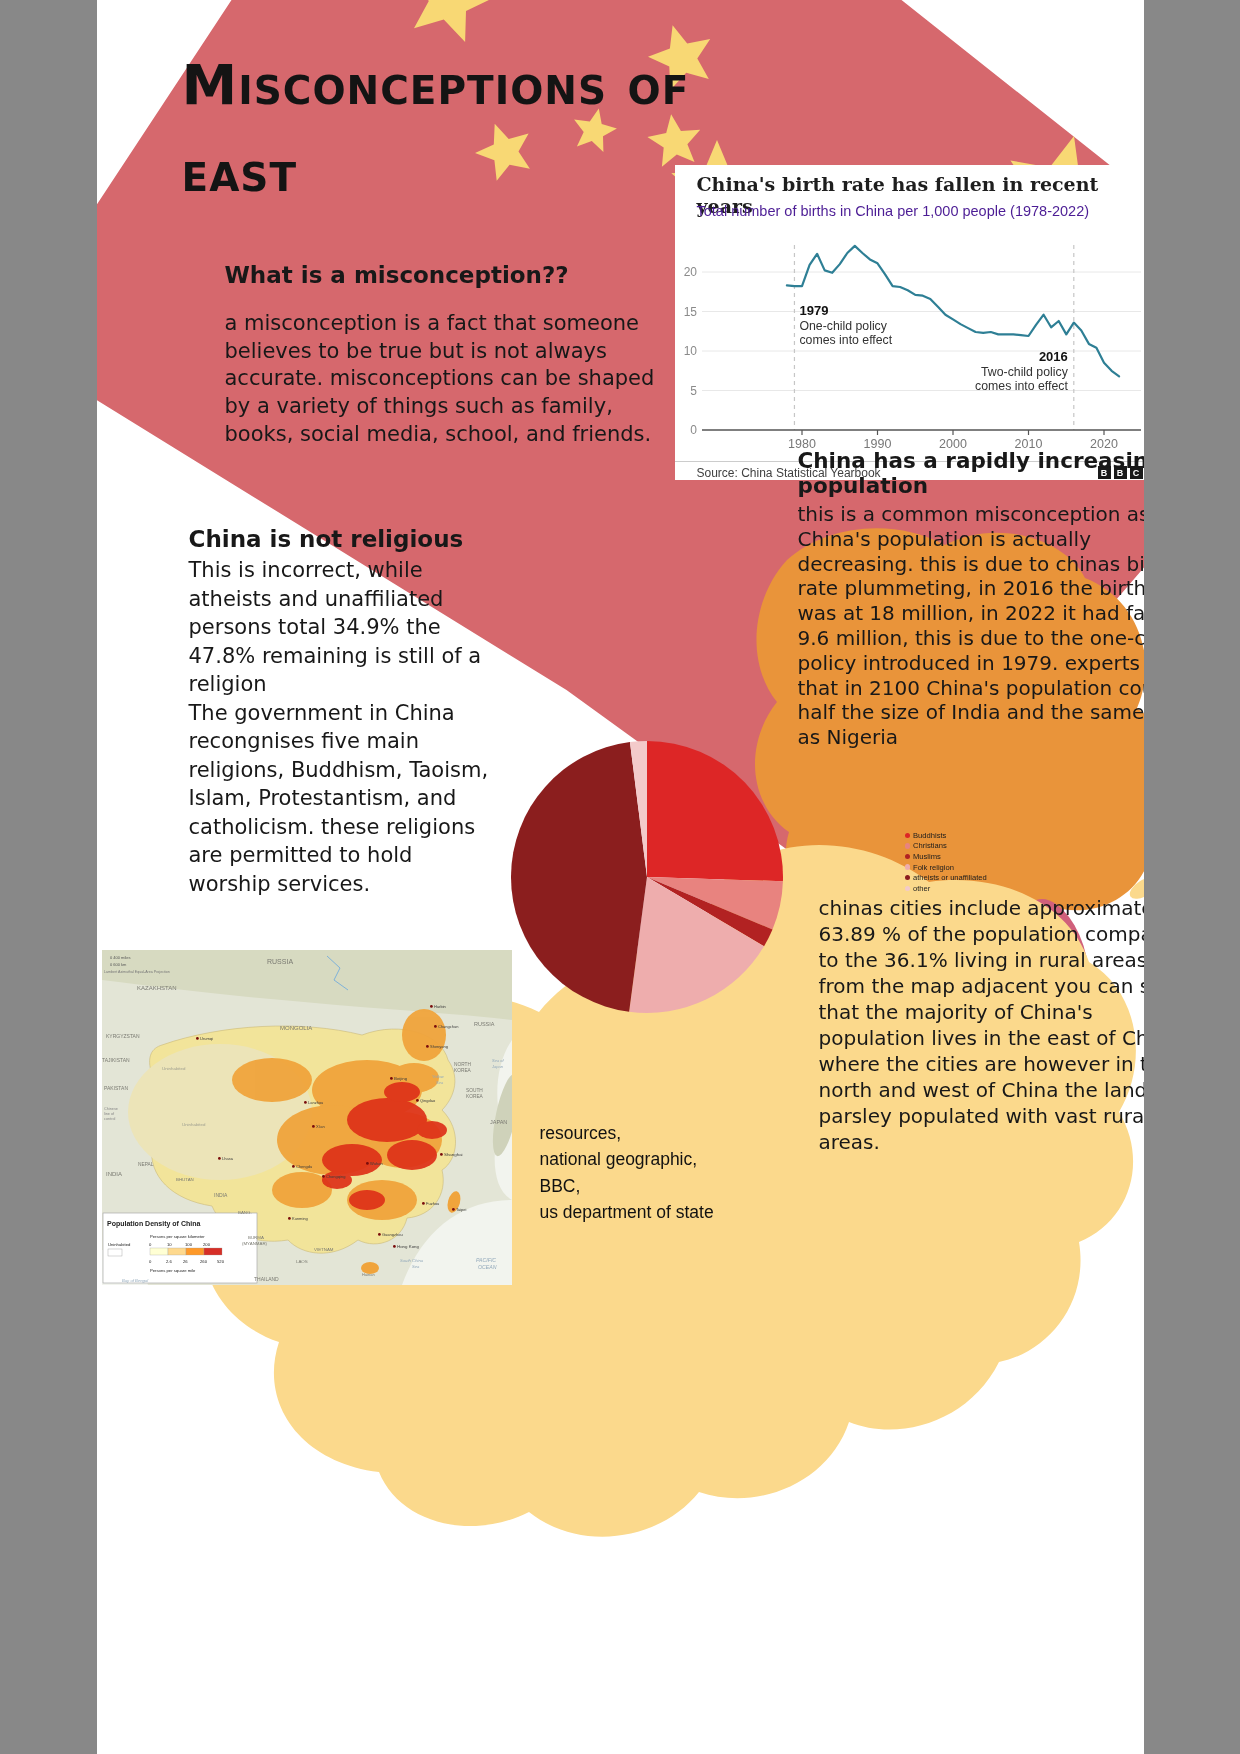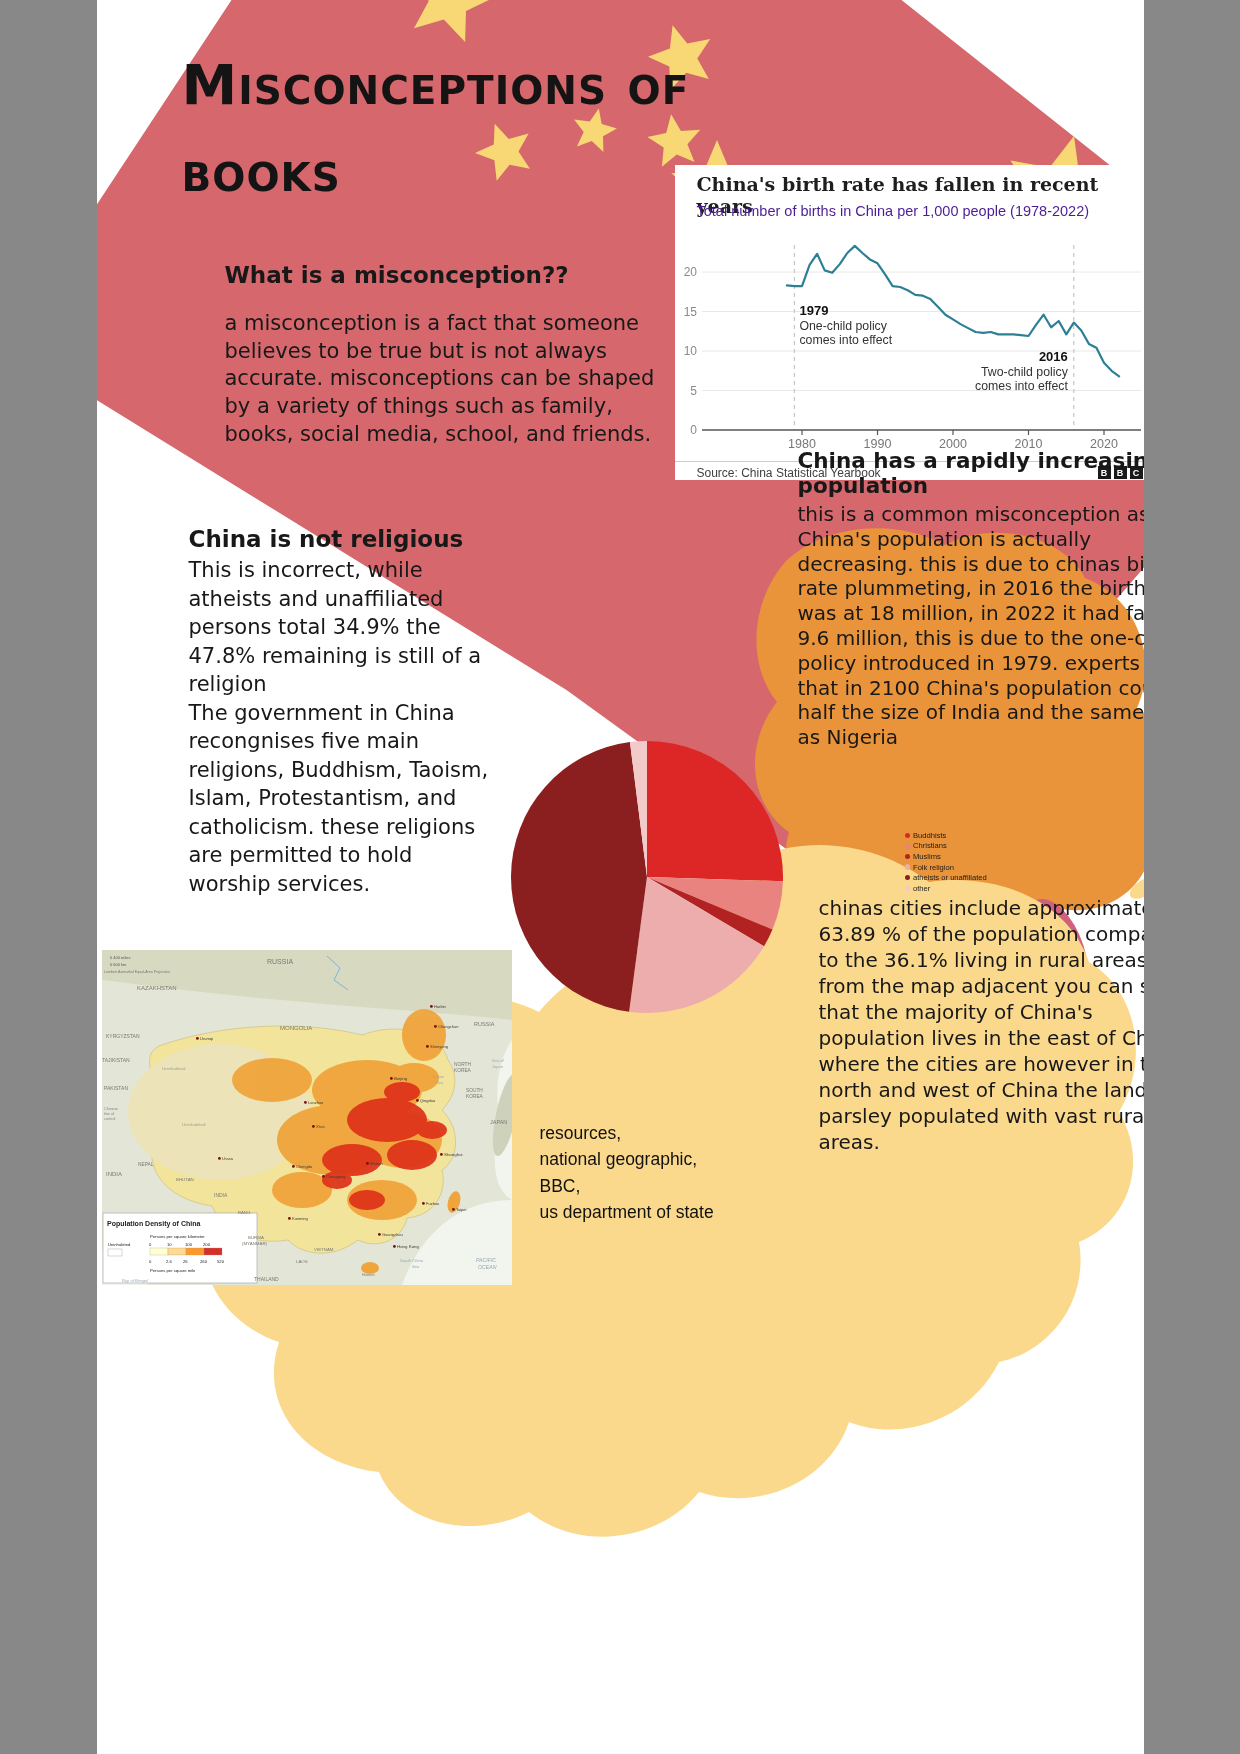--- a/index.html
+++ b/index.html
@@ -82,21 +82,21 @@
         C372,1542 302,1522 282,1472 C202,1462 162,1402 182,1342 C122,1322 92,1262 112,1212
         C62,1182 52,1122 92,1082 C122,1042 182,1022 242,1042 C302,992 382,982 442,1012
         C482,962 562,932 622,962 C602,922 612,888 640,868 Z"></path>
       <ellipse fill="#fbd98c" cx="1047" cy="888" rx="16" ry="8" transform="rotate(-32 1047 888)"></ellipse>
       <ellipse fill="#fbd98c" cx="1070" cy="915" rx="10" ry="5" transform="rotate(-32 1070 915)"></ellipse>
     </g>
   </svg>
 
   <div id="title">
     <div>Misconceptions of</div>
-    <div>books</div>
+    <div>east</div>
   </div>
 
   <div id="bbc-chart">
     <svg id="bchart-svg" width="474" height="315" viewBox="0 0 474 315">
         <text x="22" y="269" text-anchor="end" font-size="12" fill="#8a8a8a">0</text>
         <line x1="27" x2="466" y1="225.5" y2="225.5" stroke="#e8e8e8" stroke-width="1"></line>
         <text x="22" y="229.5" text-anchor="end" font-size="12" fill="#8a8a8a">5</text>
         <line x1="27" x2="466" y1="186" y2="186" stroke="#e8e8e8" stroke-width="1"></line>
         <text x="22" y="190" text-anchor="end" font-size="12" fill="#8a8a8a">10</text>
         <line x1="27" x2="466" y1="146.5" y2="146.5" stroke="#e8e8e8" stroke-width="1"></line>

